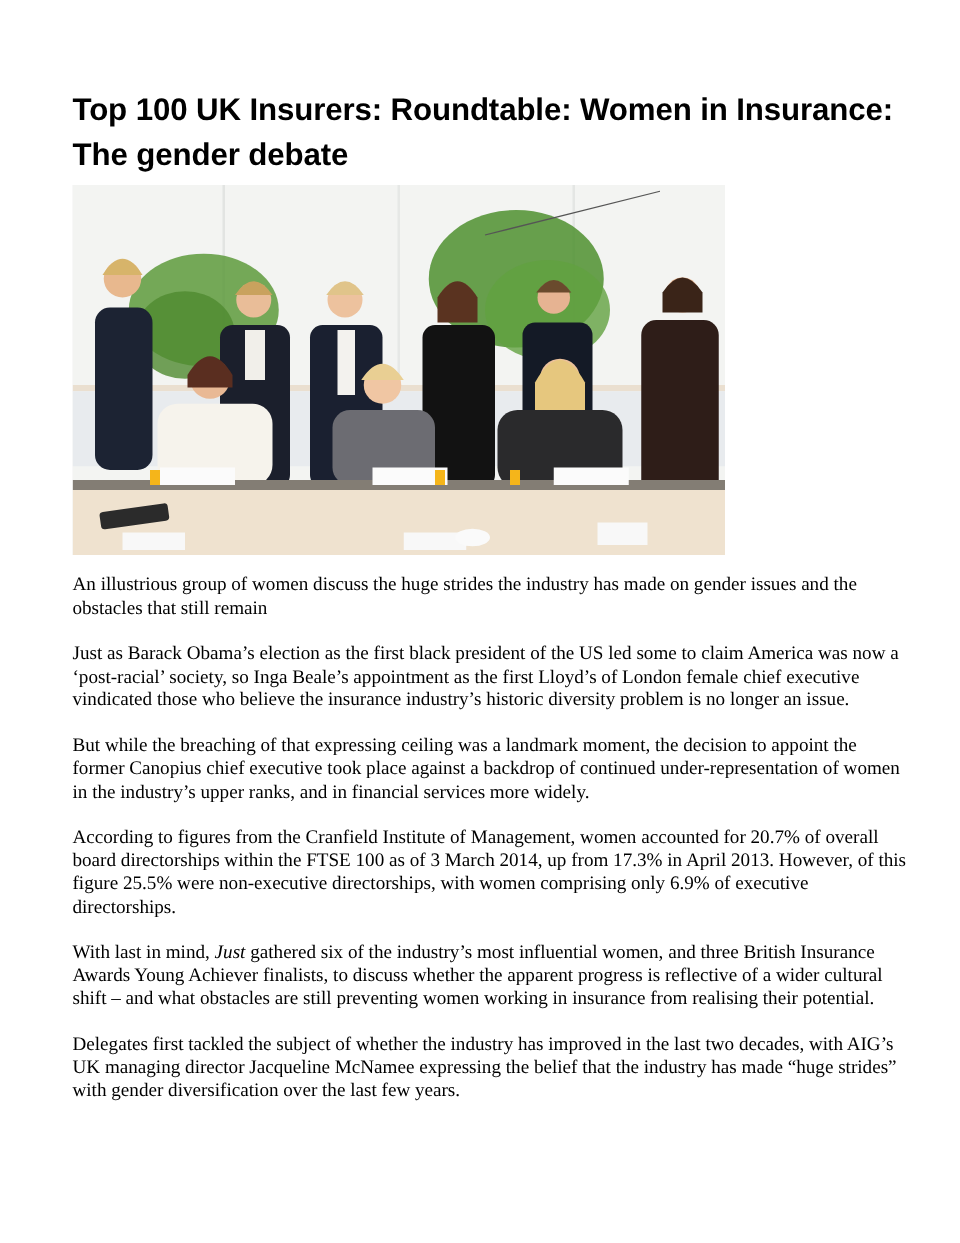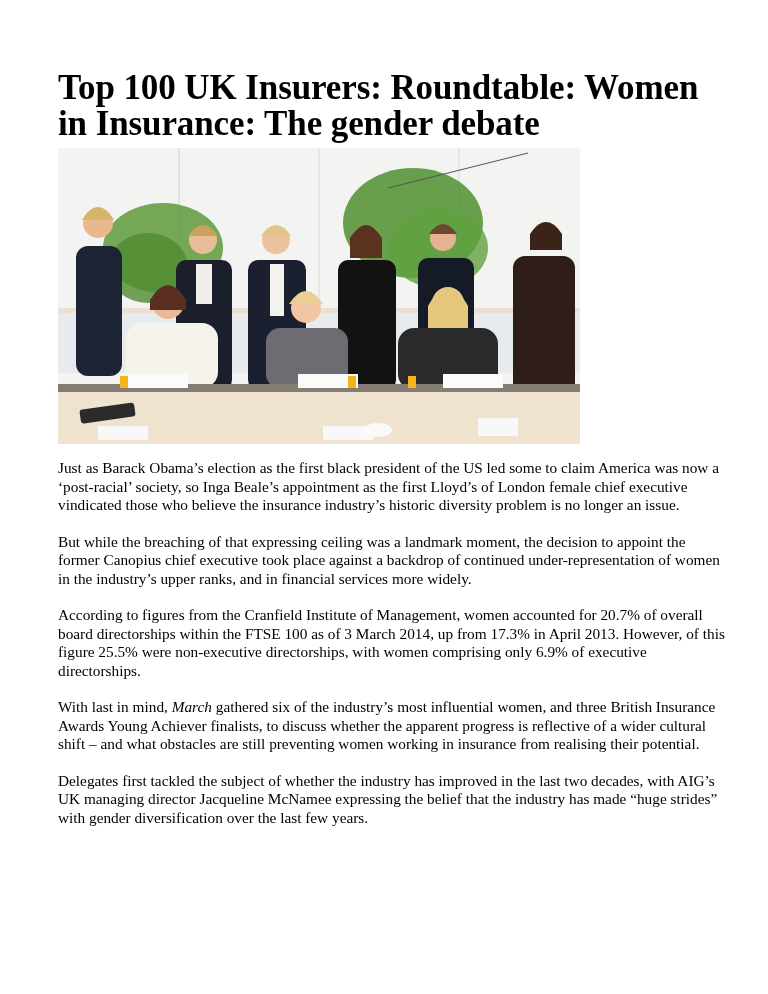--- a/index.html
+++ b/index.html
@@ -1,18 +1,18 @@
 <!DOCTYPE html>
 <html><head>
 <meta charset="utf-8">
 <style>
   html, body { margin: 0; padding: 0; background: #ffffff; }
   body { width: 768px; height: 994px; overflow: hidden; position: relative; font-family: "Liberation Serif", serif; color: #000; }
   .page { position: absolute; left: 58px; top: 0; width: 660px; }
-  h1 { font-family: Liberation Serif, serif; font-weight: bold; font-size: 35px; line-height: 36px; margin: 0; position: absolute; top: 70px; left: 0; width: 660px; letter-spacing: -0.1px; }
+  h1 { font-family: Liberation Sans, sans-serif; font-weight: bold; font-size: 25px; line-height: 36px; margin: 0; position: absolute; top: 70px; left: 0; width: 660px; letter-spacing: -0.1px; }
   .photo { position: absolute; top: 148px; left: 0; width: 522px; height: 296px; overflow: hidden; background: #f4f4f2; }
   .photo svg { display: block; width: 100%; height: 100%; }
   .body-text { position: absolute; top: 459px; left: 0; width: 668px; font-size: 15.3px; line-height: 18.5px; }
   .body-text p { margin: 0 0 18px 0; }
 </style>
 </head>
 <body>
 
 <div class="page">
   <h1>Top 100 UK Insurers: Roundtable: Women in Insurance: The gender debate</h1>
@@ -78,19 +78,20 @@
       <rect x="350" y="228" width="8" height="12" fill="#f5b51a"></rect>
       <rect x="22" y="258" width="55" height="14" rx="3" fill="#2b2b2b" transform="rotate(-8 50 265)"></rect>
       <rect x="40" y="278" width="50" height="14" fill="#f8f8f8"></rect>
       <rect x="265" y="278" width="50" height="14" fill="#f8f8f8"></rect>
       <rect x="420" y="270" width="40" height="18" fill="#f8f8f8"></rect>
       <ellipse cx="320" cy="282" rx="14" ry="7" fill="#fafafa"></ellipse>
     </svg>
   </div>
 
   <div class="body-text">
+    <p>An illustrious group of women discuss the huge strides the industry has made on gender issues and the obstacles that still remain</p>
     <p>Just as Barack Obama’s election as the first black president of the US led some to claim America was now a ‘post-racial’ society, so Inga Beale’s appointment as the first Lloyd’s of London female chief executive vindicated those who believe the insurance industry’s historic diversity problem is no longer an issue.</p>
     <p>But while the breaching of that expressing ceiling was a landmark moment, the decision to appoint the former Canopius chief executive took place against a backdrop of continued under-representation of women in the industry’s upper ranks, and in financial services more widely.</p>
     <p>According to figures from the Cranfield Institute of Management, women accounted for 20.7% of overall board directorships within the FTSE 100 as of 3 March 2014, up from 17.3% in April 2013. However, of this figure 25.5% were non-executive directorships, with women comprising only 6.9% of executive directorships.</p>
-    <p><span>With last in mind, </span><em>March</em><span> gathered six of the industry’s most influential women, and three British Insurance Awards Young Achiever finalists, to discuss whether the apparent progress is reflective of a wider cultural shift – and what obstacles are still preventing women working in insurance from realising their potential.</span></p>
+    <p><span>With last in mind, </span><em>Just</em><span> gathered six of the industry’s most influential women, and three British Insurance Awards Young Achiever finalists, to discuss whether the apparent progress is reflective of a wider cultural shift – and what obstacles are still preventing women working in insurance from realising their potential.</span></p>
     <p>Delegates first tackled the subject of whether the industry has improved in the last two decades, with AIG’s UK managing director Jacqueline McNamee expressing the belief that the industry has made “huge strides” with gender diversification over the last few years.</p>
   </div>
 </div>
 
 </body></html>

